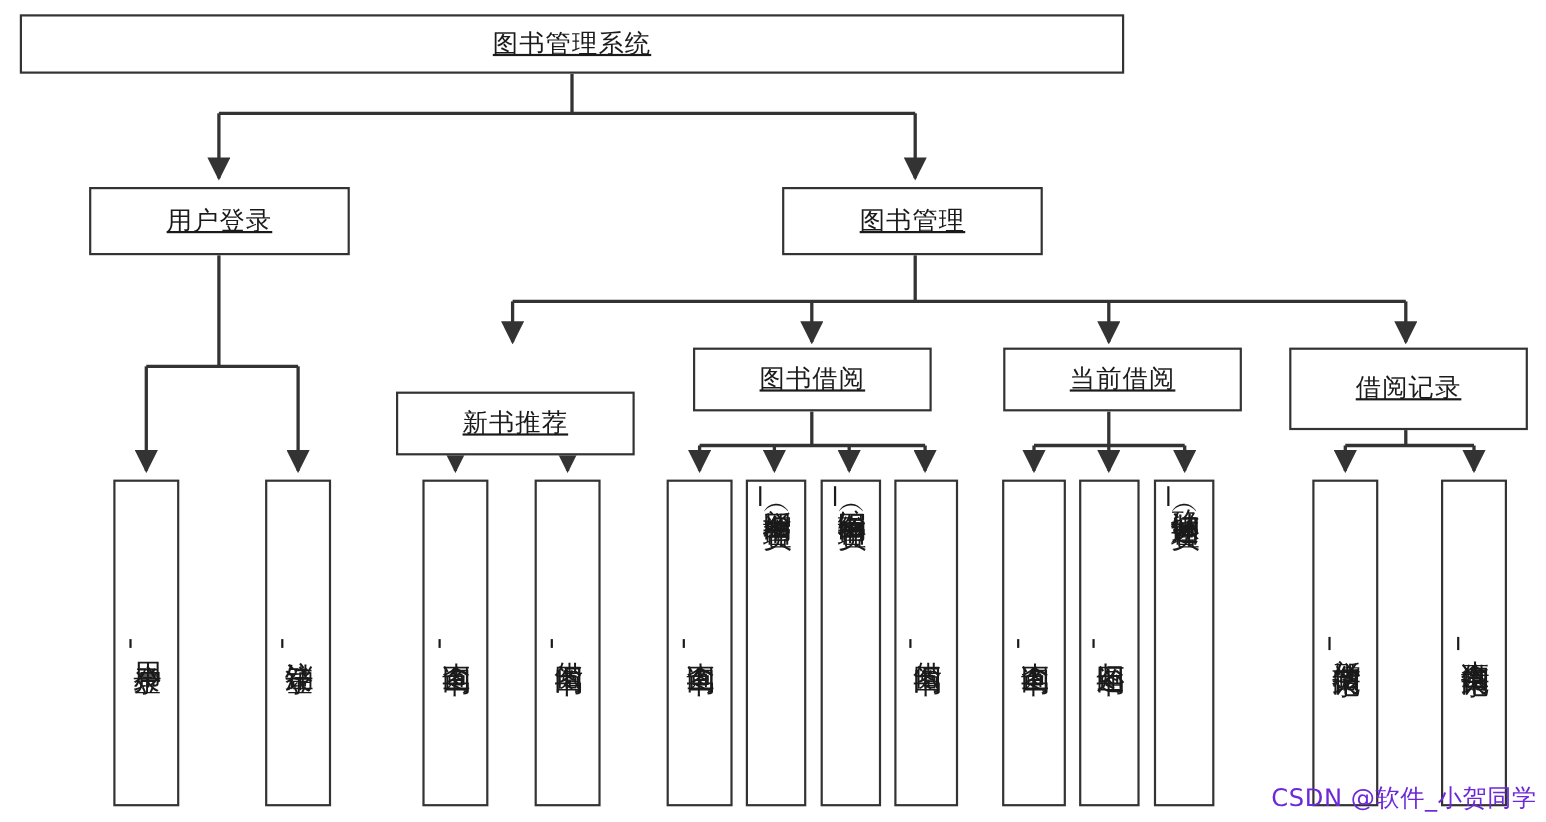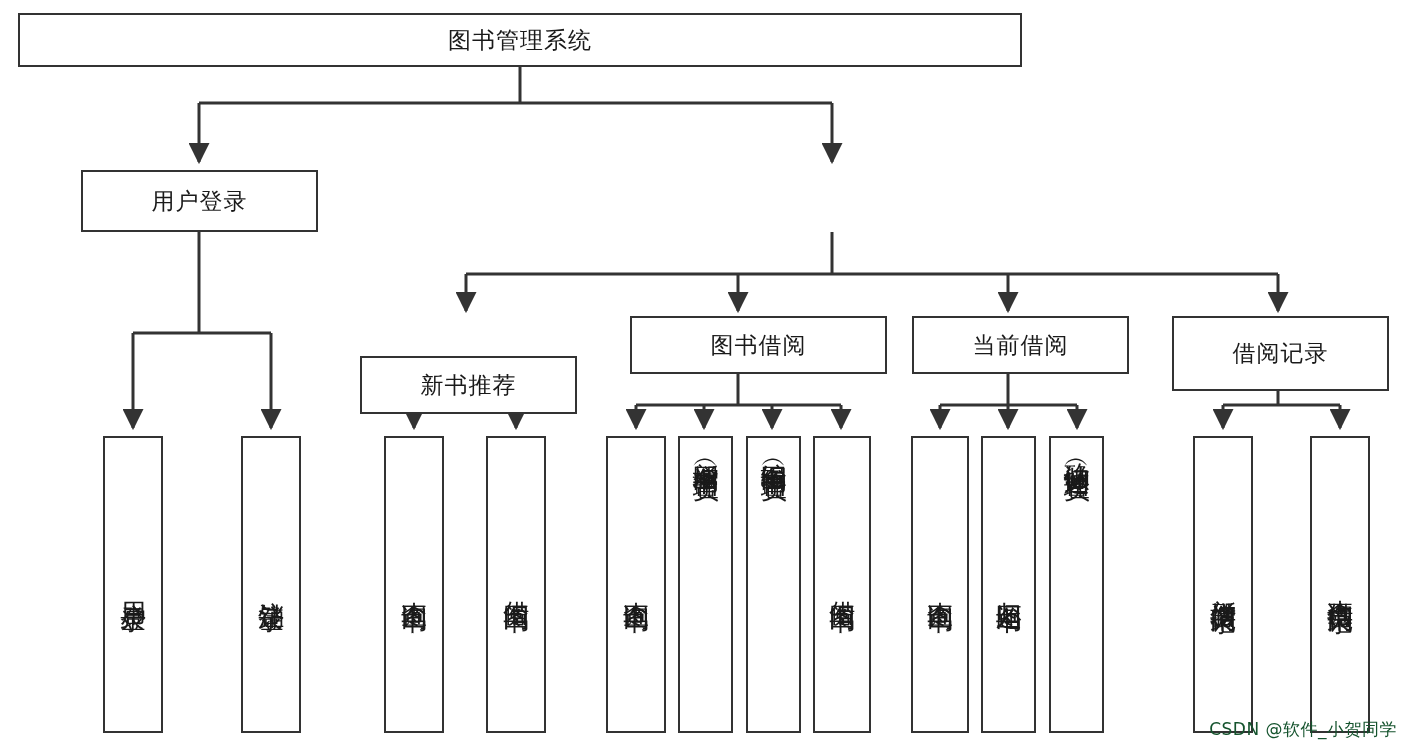--- a/index.html
+++ b/index.html
@@ -27,20 +27,21 @@
   }
   .node {
     position: absolute;
     box-sizing: border-box;
     border: 2px solid #333333;
     background: #ffffff;
     display: flex;
     align-items: center;
     justify-content: center;
     color: #1a1a1a;
+    text-decoration: underline;
   }
   .node-label {
     display: block;
     text-align: center;
     line-height: 1.32;
     white-space: pre-line;
   }
   .horizontal .node-label {
     font-size: 23px;
     letter-spacing: 1px;
@@ -60,22 +61,22 @@
   .vertical.centered-v {
     align-items: center;
   }
   .vertical.centered-v .node-label {
     margin-top: 0;
   }
   #watermark {
     position: absolute;
     right: 8px;
     bottom: 6px;
-    font-size: 17px;
-    color: #14532d;
+    font-size: 22px;
+    color: #6d28d9;
     letter-spacing: 0.5px;
     pointer-events: none;
     white-space: nowrap;
   }
 </style>
 </head>
 <body>
 
 <div id="canvas">
 
@@ -129,25 +130,28 @@
     </g>
   </svg>
 
   <div class="node horizontal" style="left:18px; top:13px; width:1004px; height:54px;">
     <span class="node-label">图书管理系统</span>
   </div>
 
   <div class="node horizontal" style="left:81px; top:170px; width:237px; height:62px;">
     <span class="node-label">用户登录</span>
   </div>
+  <div class="node horizontal" style="left:711px; top:170px; width:237px; height:62px;">
+    <span class="node-label">图书管理</span>
+  </div>
 
   <div class="node horizontal" style="left:360px; top:316px; width:217px; height:58px;margin-top:40px;">
     <span class="node-label">新书推荐</span>
   </div>
-  <div class="node horizontal" style="left:630px; top:316px; width:257px; height:58px;">
+  <div class="node horizontal" style="left:630px; top:316px; width:217px; height:58px;">
     <span class="node-label">图书借阅</span>
   </div>
   <div class="node horizontal" style="left:900px; top:316px; width:217px; height:58px;margin-left:12px;">
     <span class="node-label">当前借阅</span>
   </div>
   <div class="node horizontal" style="left:1172px; top:316px; width:217px; height:75px;align-items:center;">
     <span class="node-label">借阅记录</span>
   </div>
 
   <div class="node vertical centered-v" style="left:103px; top:436px; width:60px; height:297px;">

